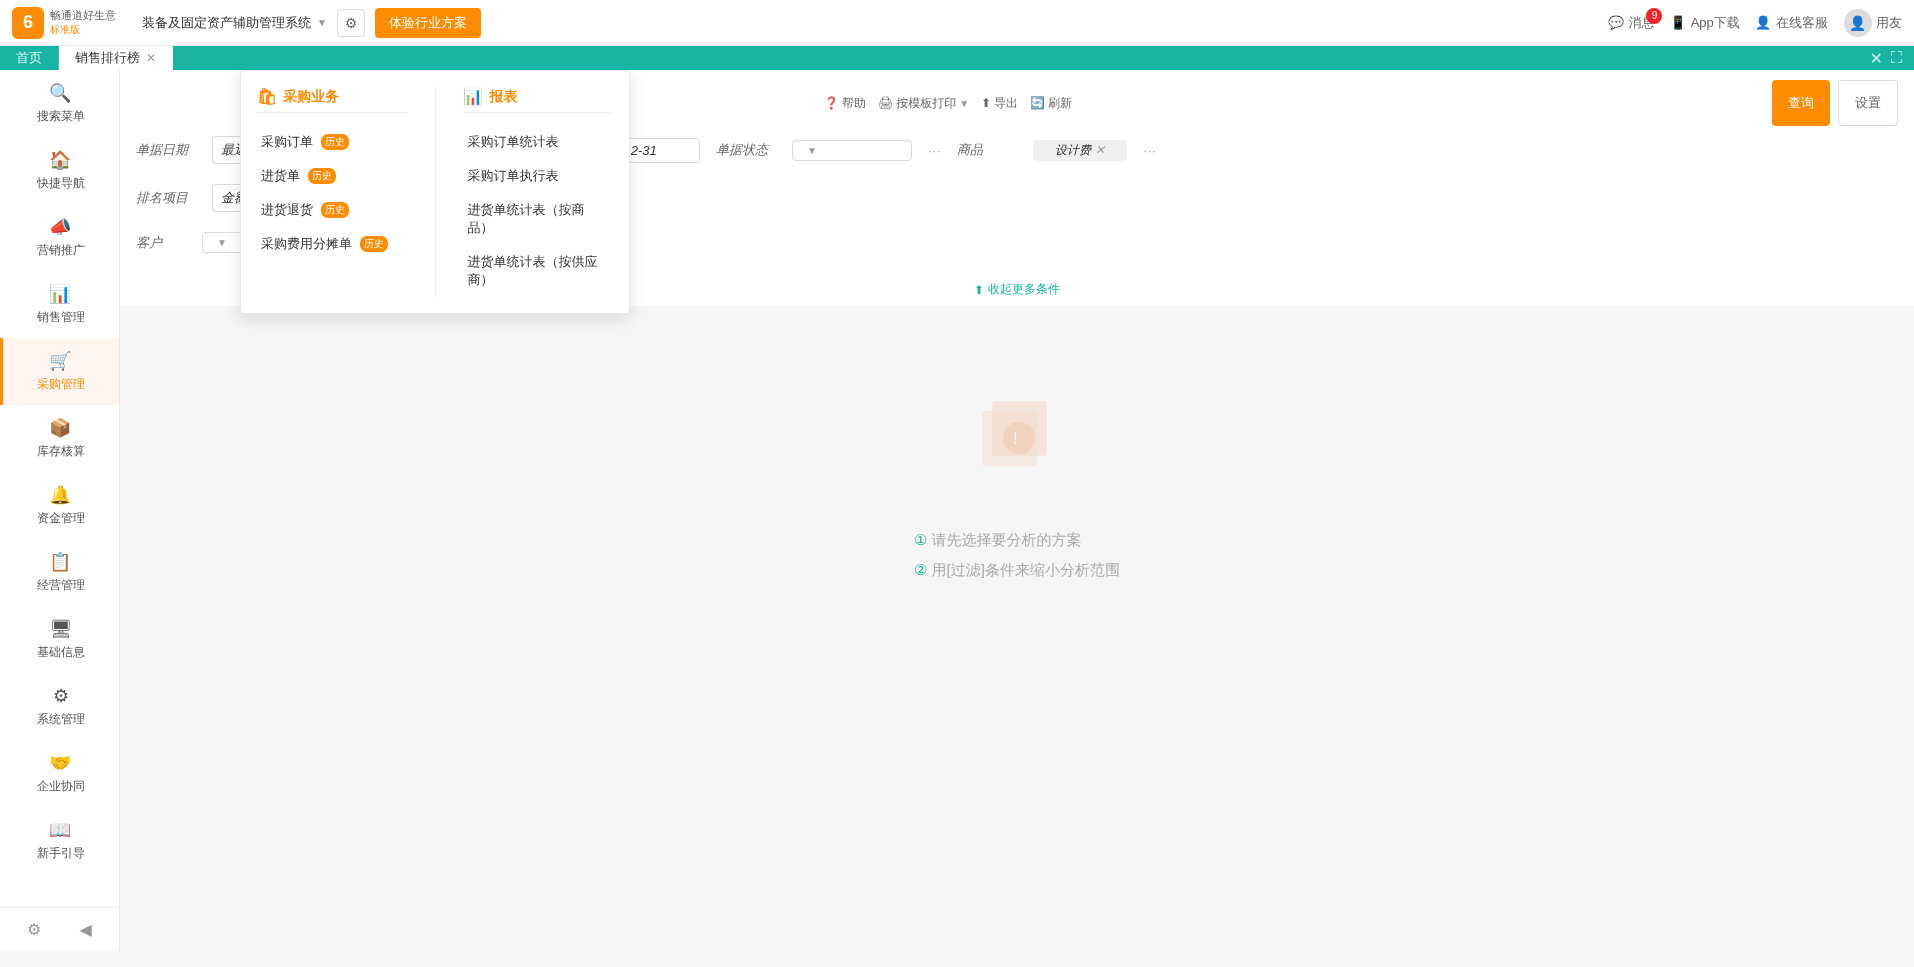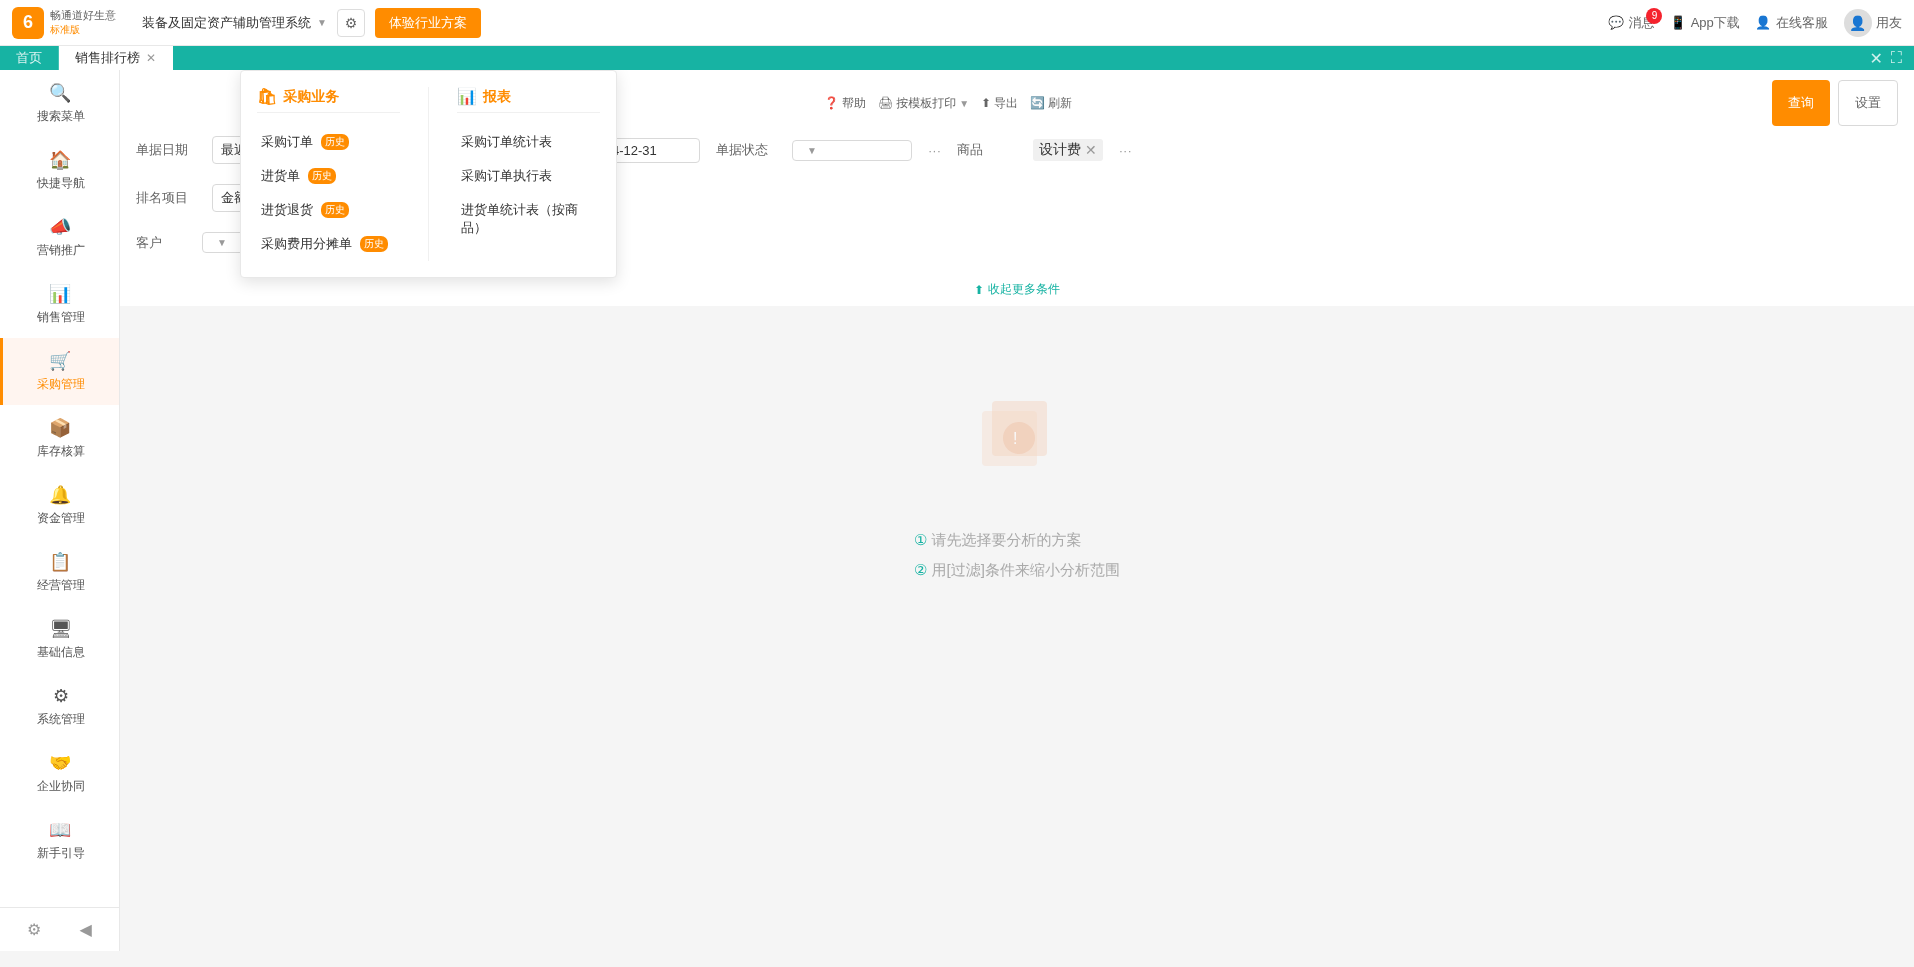--- a/index.html
+++ b/index.html
@@ -137,34 +137,34 @@
     }
     .sidebar-footer-btn { cursor: pointer; color: #999; font-size: 16px; }
 
     
     .main-content {
       flex: 1; overflow: hidden;
       position: relative;
       background: #f5f5f5;
     }
     .filter-row {
-      display: flex; align-items: center; gap: 12px; margin-bottom: 10px;
+      display: flex; align-items: center; gap: 12px; margin-bottom: 10px; font-style: italic;
     }
     .filter-row:last-child { margin-bottom: 0; }
     .filter-label { color: #666; white-space: nowrap; min-width: 60px; }
     .filter-control {
       display: flex; align-items: center; gap: 6px;
       border: 1px solid #d9d9d9; border-radius: 4px;
       padding: 4px 8px; background: #fff; cursor: pointer; color: #333;
     }
     .filter-date { min-width: 180px; }
     .filter-tag {
       display: inline-flex; align-items: center; gap: 4px;
       background: #f0f0f0; border-radius: 3px;
-      padding: 2px 6px; font-size: 14px; color: #333;
+      padding: 2px 22px; font-size: 12px; color: #333;
     }
     .filter-tag .tag-close { color: #999; cursor: pointer; }
     .btn-query {
       background: #ff8c00; color: #fff; border: none;
       padding: 14px 16px; border-radius: 4px; cursor: pointer; font-size: 13px;
     }
     .btn-setting {
       background: #fff; color: #666; border: 1px solid #d9d9d9;
       padding: 6px 16px; border-radius: 4px; cursor: pointer; font-size: 13px;
     }
@@ -475,17 +475,20 @@
         </div>
         <div class="dropdown-item">
           <span>采购订单统计表</span>
         </div>
         <div class="dropdown-item">
           <span>采购订单执行表</span>
         </div>
         <div class="dropdown-item">
           <span>进货单统计表（按商品）</span>
         </div>
+        <div class="dropdown-item">
+          <span>进货单统计表（按供应商）</span>
+        </div>
       </div>
     </div>
 
   </div>
 </div>
 
 </body></html>

